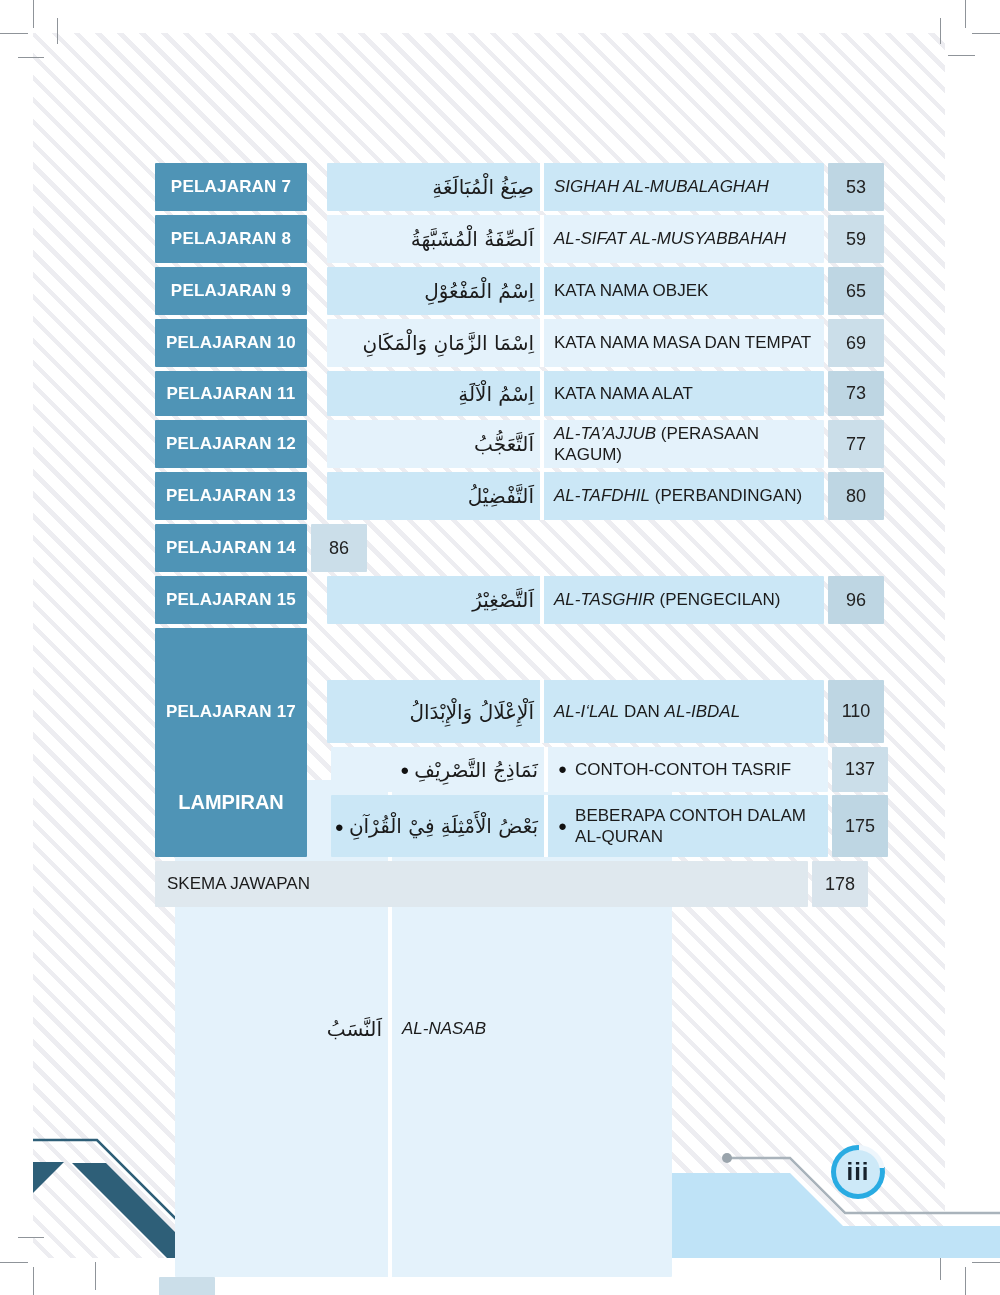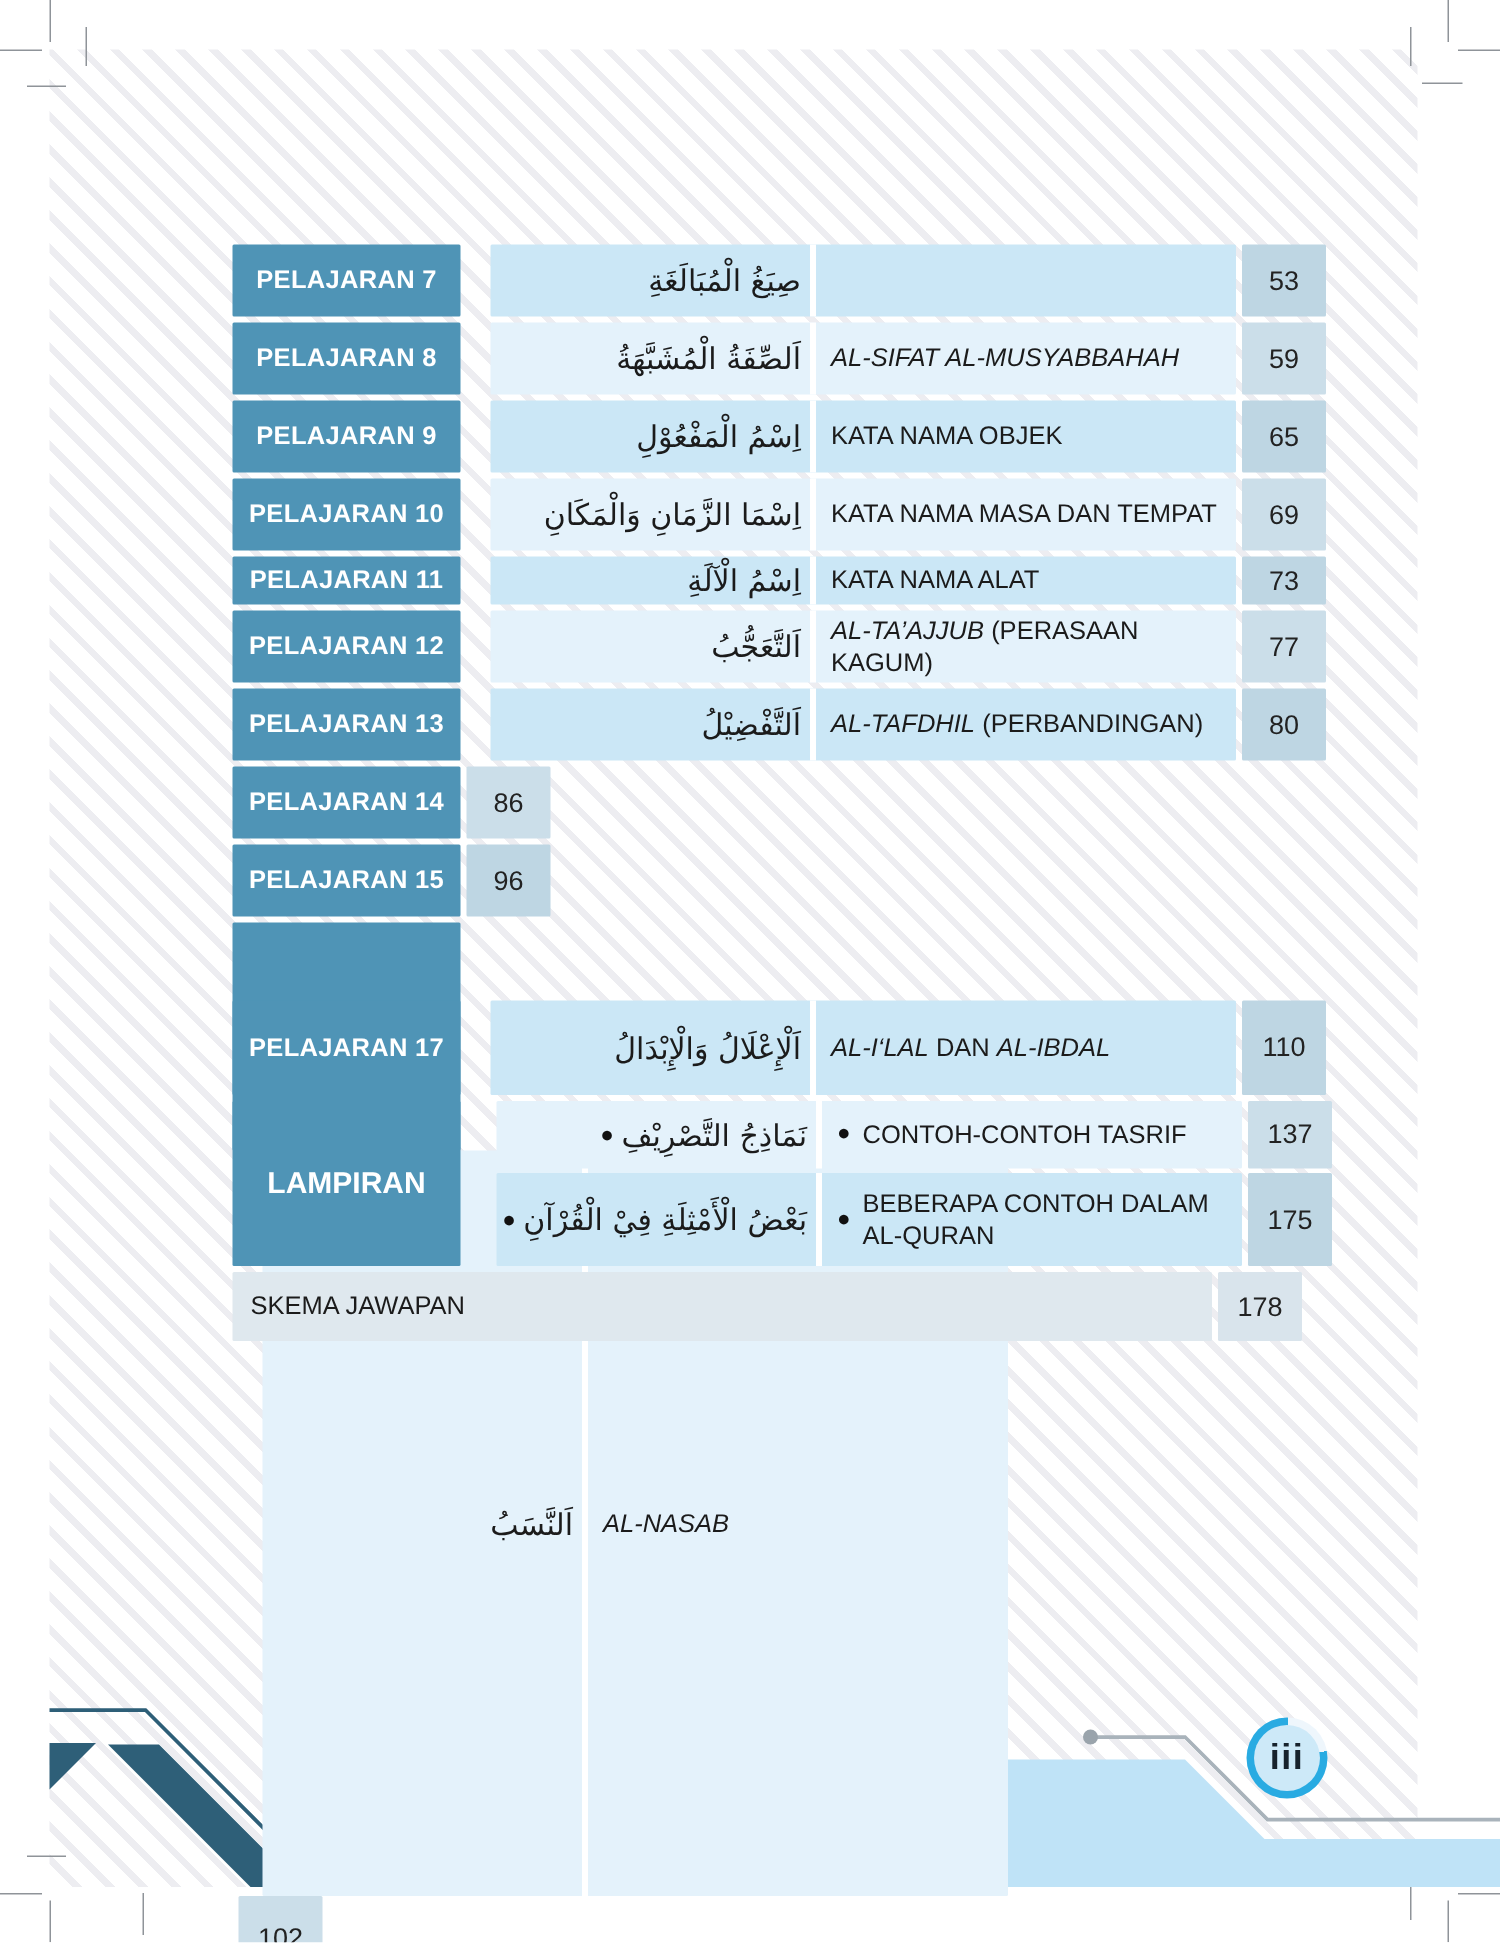--- a/index.html
+++ b/index.html
@@ -126,20 +126,23 @@
   </svg>
 
   <div id="toc">
       <div class="trow" style="height: 48px;">
         <div class="lbl">PELAJARAN 7</div>
         <div class="content shade-medium">
           <div class="arabic-cell">
             <div class="arabic-text" dir="rtl">صِيَغُ الْمُبَالَغَةِ</div>
           </div>
           <div class="vdivider"></div>
+          <div class="title-cell">
+            <div><span class="it">SIGHAH AL-MUBALAGHAH</span></div>
+          </div>
         </div>
         <div class="numcell num-medium">53</div>
       </div>
       <div class="trow" style="height: 48px;">
         <div class="lbl">PELAJARAN 8</div>
         <div class="content shade-light">
           <div class="arabic-cell">
             <div class="arabic-text" dir="rtl">اَلصِّفَةُ الْمُشَبَّهَةُ</div>
           </div>
           <div class="vdivider"></div>
@@ -168,21 +171,21 @@
           <div class="arabic-cell">
             <div class="arabic-text" dir="rtl">اِسْمَا الزَّمَانِ وَالْمَكَانِ</div>
           </div>
           <div class="vdivider"></div>
           <div class="title-cell">
             <div><span>KATA NAMA MASA DAN TEMPAT</span></div>
           </div>
         </div>
         <div class="numcell num-light">69</div>
       </div>
-      <div class="trow" style="height: 32px;">
+      <div class="trow" style="height: 45px;">
         <div class="lbl">PELAJARAN 11</div>
         <div class="content shade-medium">
           <div class="arabic-cell">
             <div class="arabic-text" dir="rtl">اِسْمُ الْآلَةِ</div>
           </div>
           <div class="vdivider"></div>
           <div class="title-cell">
             <div><span>KATA NAMA ALAT</span></div>
           </div>
         </div>
@@ -213,20 +216,29 @@
           </div>
         </div>
         <div class="numcell num-medium">80</div>
       </div>
       <div class="trow" style="height: 48px;">
         <div class="lbl">PELAJARAN 14</div>
         <div class="numcell num-light">86</div>
       </div>
       <div class="trow" style="height: 48px;">
         <div class="lbl">PELAJARAN 15</div>
+        <div class="content shade-medium">
+          <div class="arabic-cell">
+            <div class="arabic-text" dir="rtl">اَلتَّصْغِيْرُ</div>
+          </div>
+          <div class="vdivider"></div>
+          <div class="title-cell">
+            <div><span class="it">AL-TASGHIR</span><span> (PENGECILAN)</span></div>
+          </div>
+        </div>
         <div class="numcell num-medium">96</div>
       </div>
       <div class="trow" style="height: 48px; flex-direction: column;">
         <div class="lbl">PELAJARAN 16</div>
         <div class="content shade-light">
           <div class="arabic-cell">
             <div class="arabic-text" dir="rtl">اَلنَّسَبُ</div>
           </div>
           <div class="vdivider"></div>
           <div class="title-cell">

